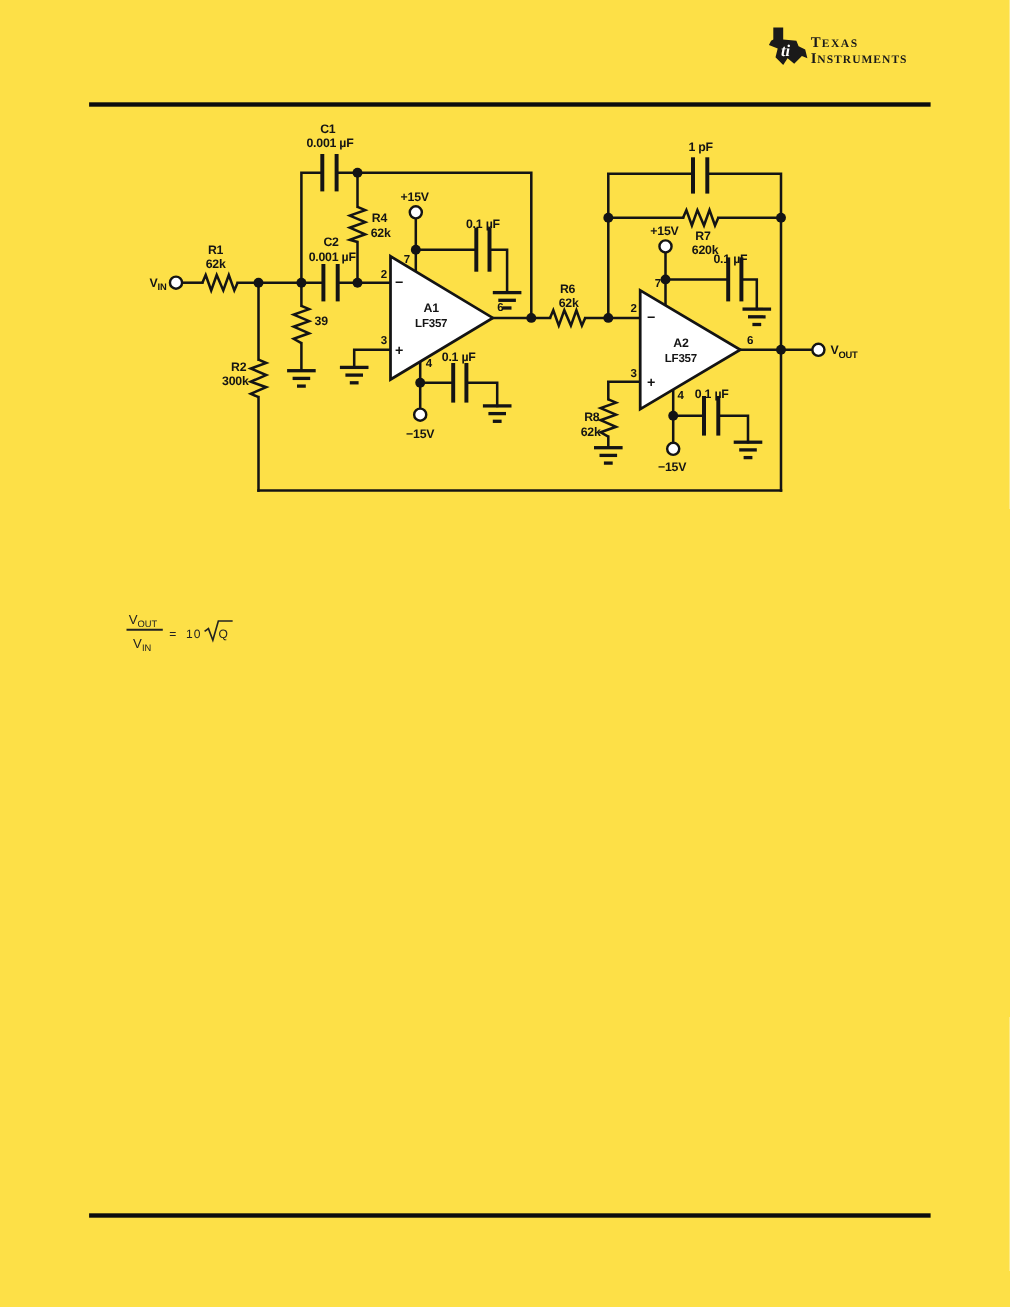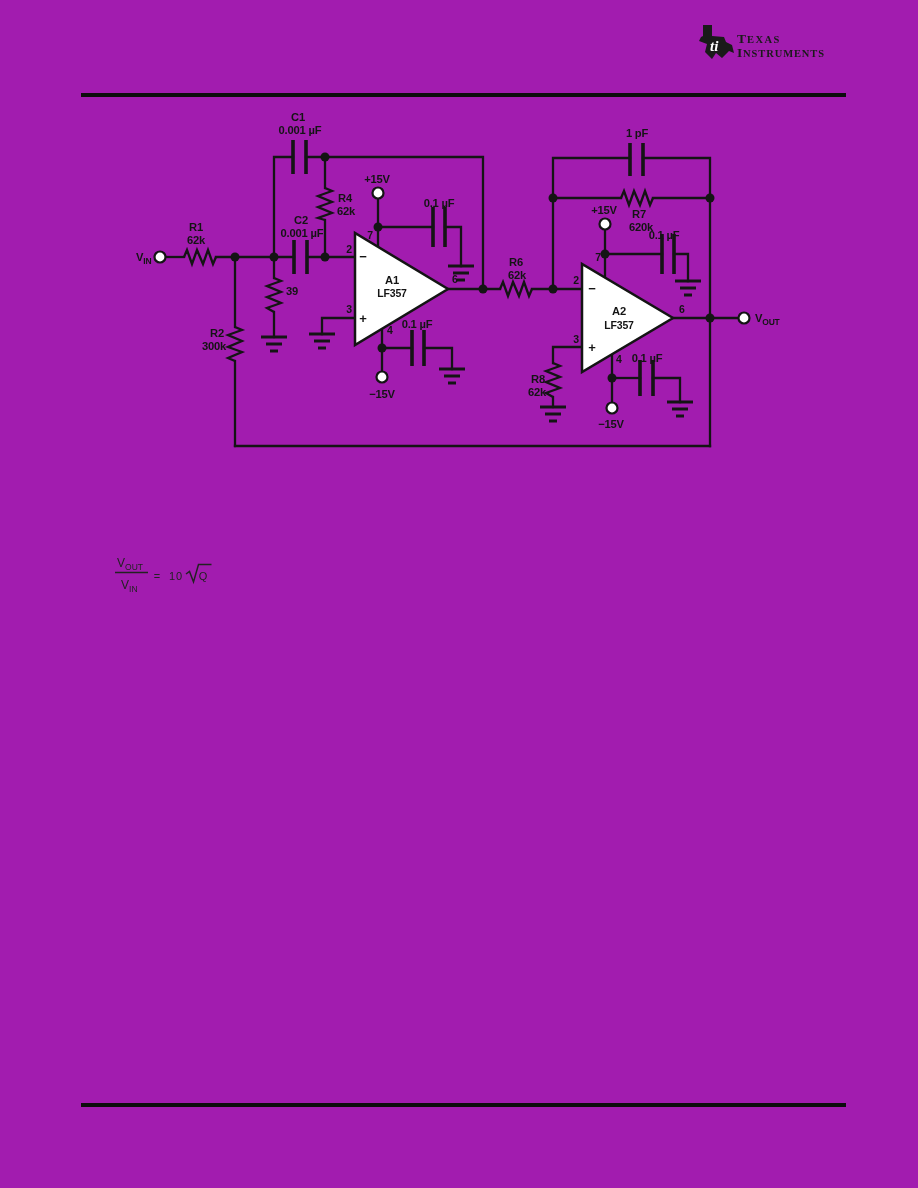--- a/index.html
+++ b/index.html
@@ -1,16 +1,16 @@
 <!DOCTYPE html>
 <html><head>
 <meta charset="utf-8">
 <style>
   html,body{margin:0;padding:0;background:#fff;}
-  .page{position:relative;width:918px;height:1188px;background:#a21caf;overflow:hidden;}
+  .page{position:relative;width:918px;height:1188px;background:#fde047;overflow:hidden;}
   svg{position:absolute;left:0;top:0;}
   .lbl{font-family:"Liberation Sans",sans-serif;font-weight:bold;fill:#141414;letter-spacing:-0.2px;}
   .pin{font-family:"Liberation Sans",sans-serif;font-weight:bold;fill:#141414;}
   .brand{font-family:"Liberation Serif",serif;font-weight:bold;fill:#1a1a1a;}
   .formula{font-family:"Liberation Sans",sans-serif;fill:#222;}
   .wire{stroke:#141414;stroke-width:2.3;fill:none;stroke-linecap:square;}
   .res{stroke:#141414;stroke-width:2.3;fill:none;stroke-linejoin:miter;}
   .plate{stroke:#141414;stroke-width:3.6;fill:none;stroke-linecap:butt;}
   .tri{fill:#ffffff;stroke:#141414;stroke-width:2.5;stroke-linejoin:miter;}
   .gndl{stroke:#141414;stroke-width:3;fill:none;stroke-linecap:butt;}

